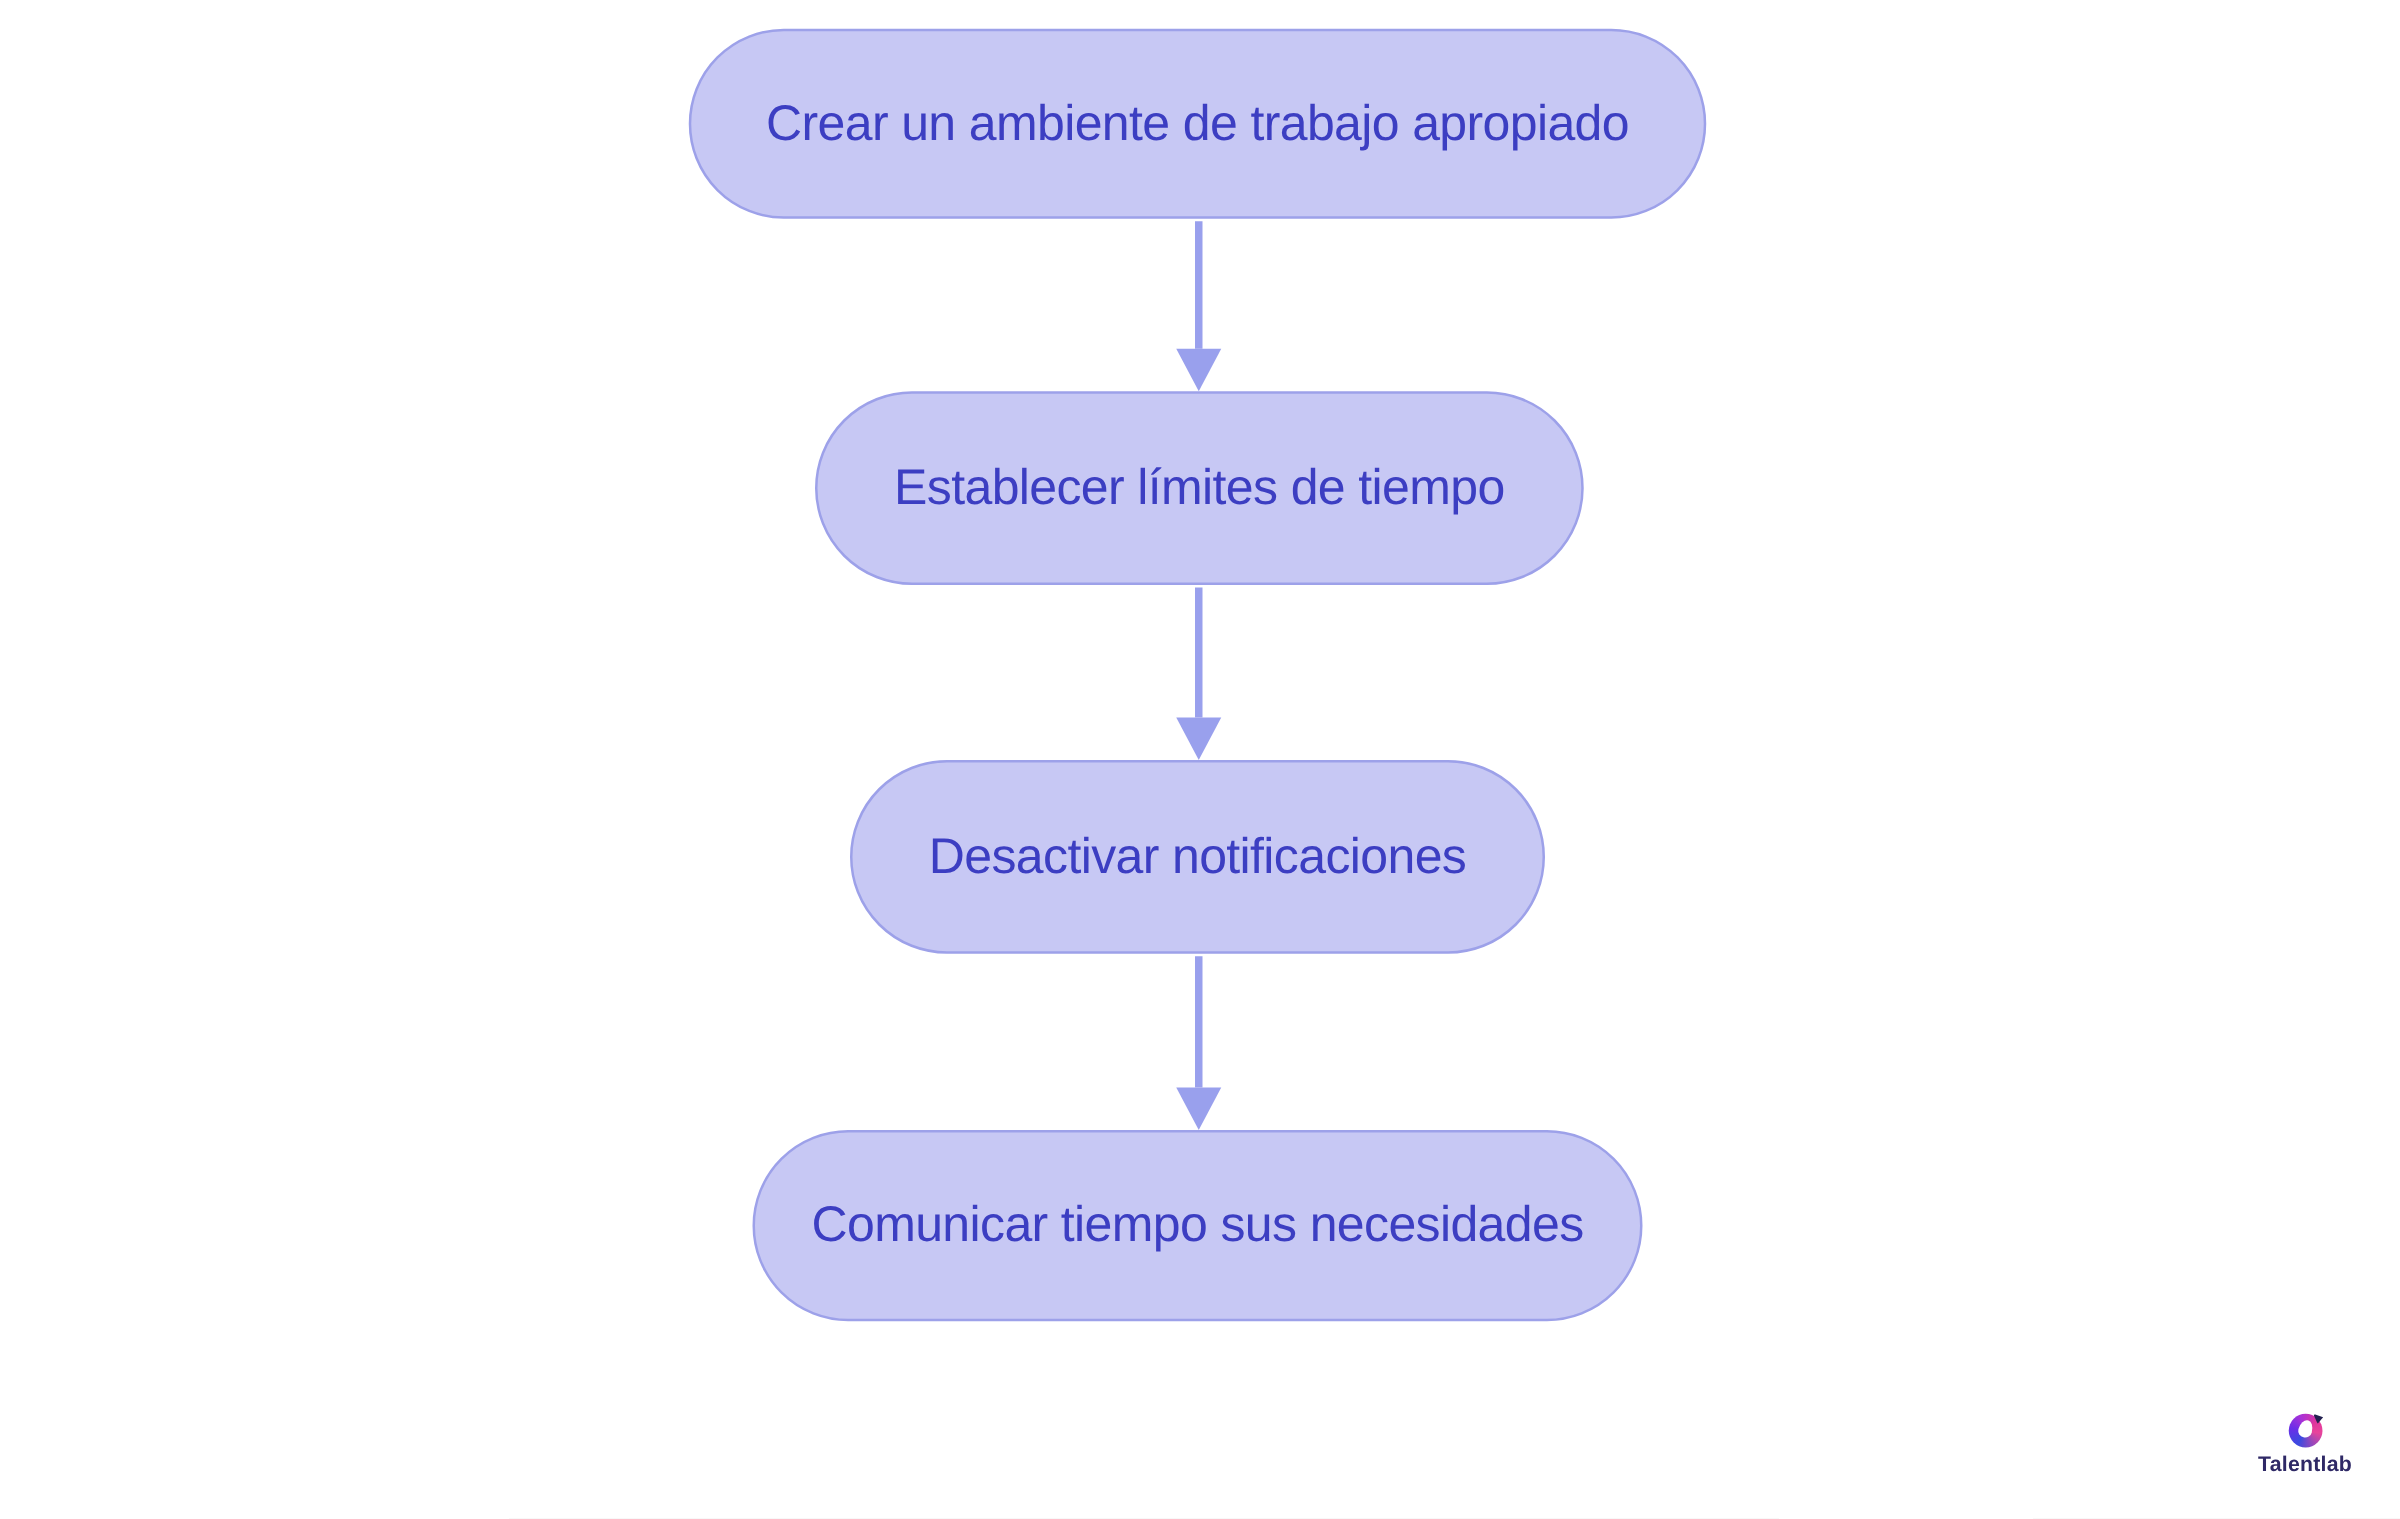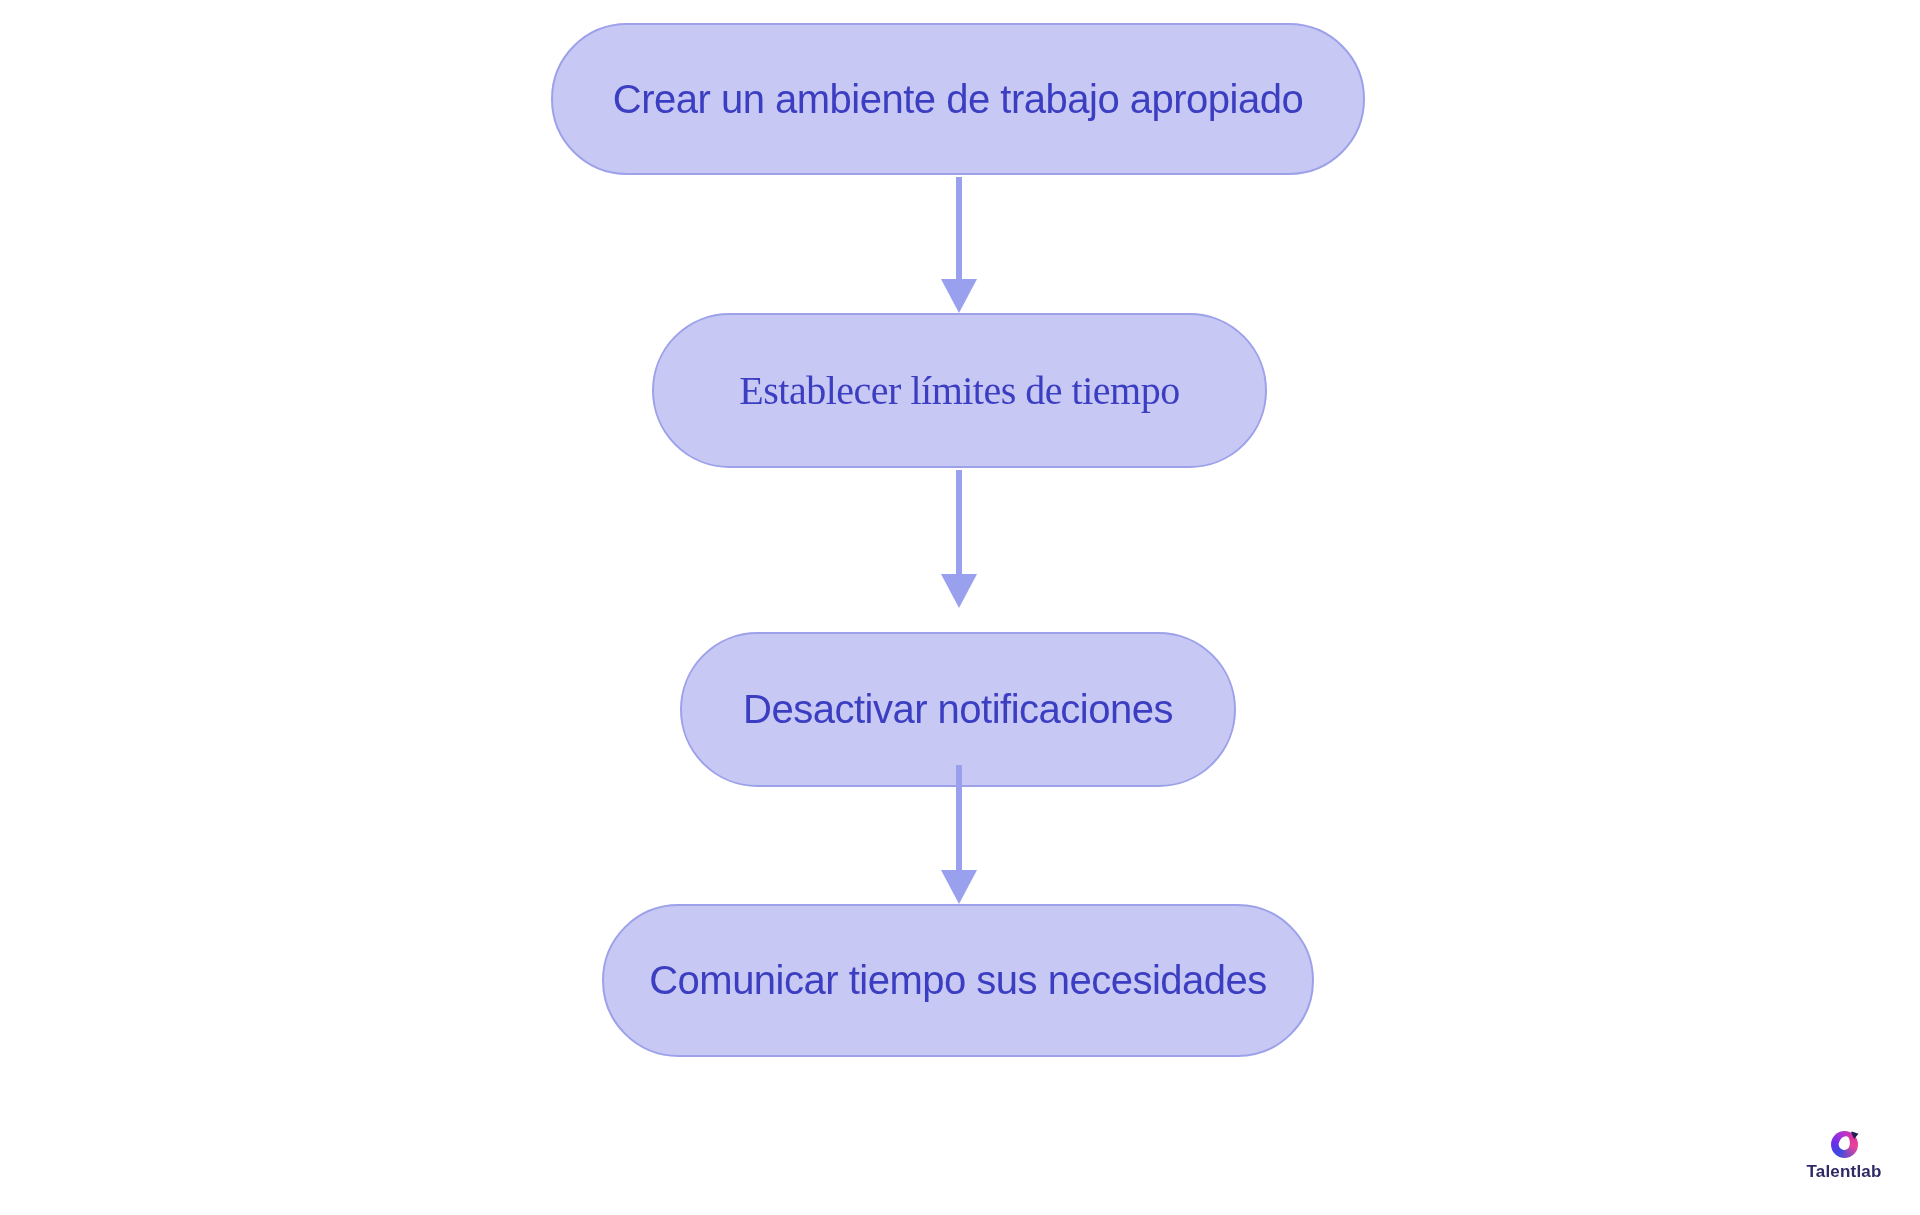--- a/index.html
+++ b/index.html
@@ -27,22 +27,22 @@
     background:var(--node-fill);
     border:2px solid var(--node-border);
     border-radius:999px;
     color:var(--node-text);
     font-size:40px;
     letter-spacing:-0.5px;
     text-align:center;
     white-space:nowrap;
   }
   .n1{left:551px;top:23px;width:814px;height:152px;}
-  .n2{left:652px;top:313px;width:615px;height:155px;font-family:Liberation Serif, serif;}
-  .n3{left:680px;top:608px;width:556px;height:155px;margin-top:24px;}
+  .n2{left:652px;top:313px;width:615px;height:155px;}
+  .n3{left:680px;top:608px;width:556px;height:155px;}
   .n4{left:602px;top:904px;width:712px;height:153px;}
 
   .connector{
     position:absolute;
     left:941px;width:36px;
     display:flex;flex-direction:column;align-items:center;
   }
   .c1{top:177px;height:136px;}
   .c2{top:470px;height:138px;}
   .c3{top:765px;height:139px;}

